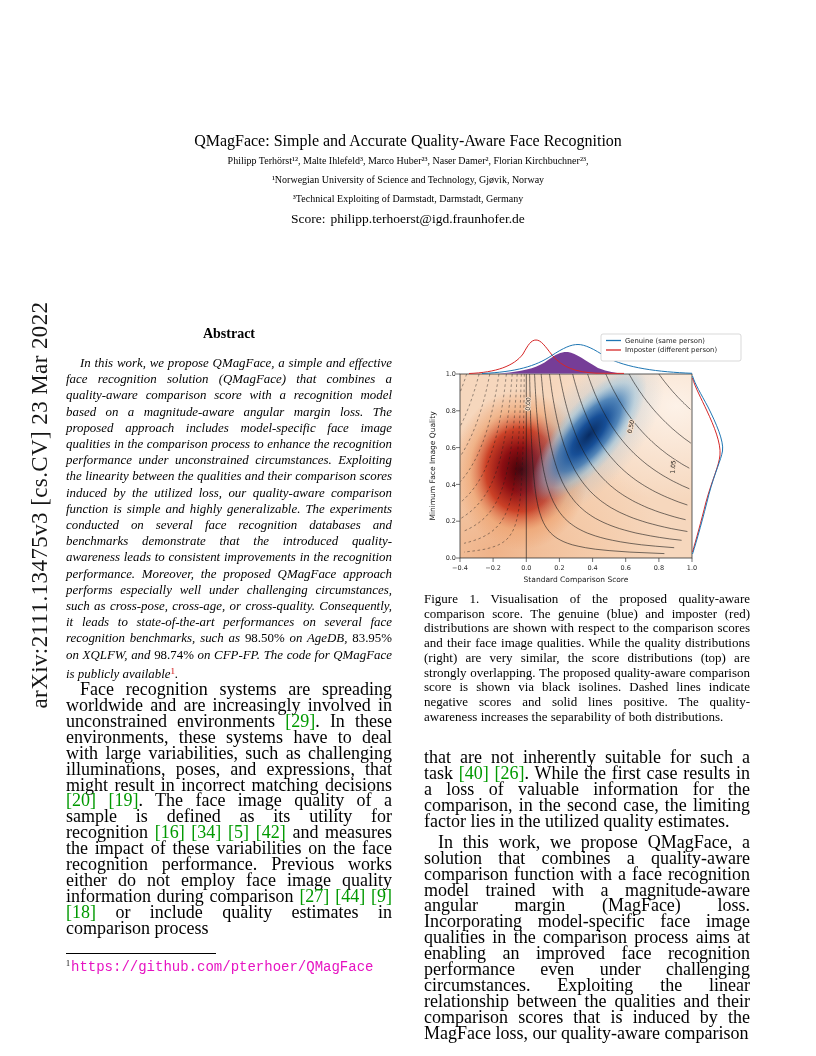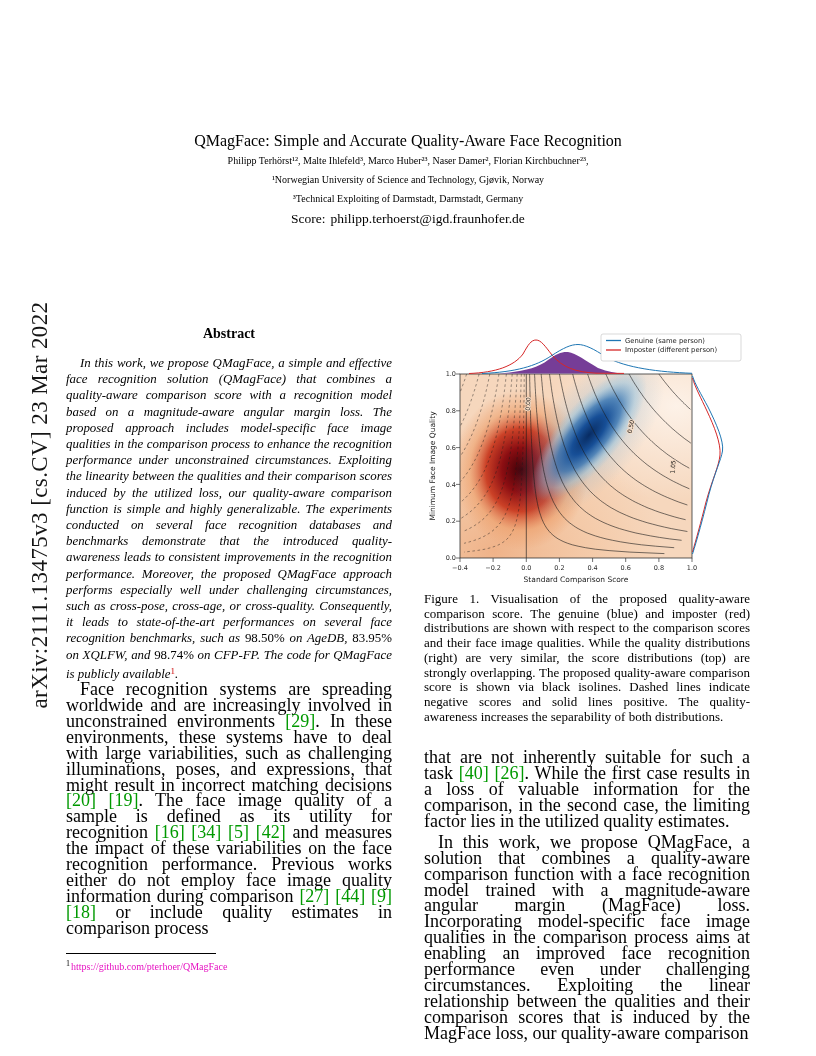--- a/index.html
+++ b/index.html
@@ -33,21 +33,21 @@
   .par-gap { margin-top:5px; }
 
   .cite { color:#009900; }
   .fnmark { color:#cc0000; font-style:normal; font-size:9px; vertical-align:4px; }
   .num { font-style:normal; }
 
   .footnote-block { margin-top:16px; text-align:left; }
   .footnote-rule { width:150px; border-top:1px solid #000; margin-bottom:5px; }
   .footnote { font-size:10.5px; }
   .footnote sup { font-size:8px; margin-right:1px; }
-  .footnote-url { font-family:Liberation Serif, serif; font-size:10px; color:#e613c2;margin-top:30px; }
+  .footnote-url { font-family:Liberation Mono, monospace; font-size:14px; color:#e613c2;margin-top:30px; }
 
   figure.fig { margin:0; }
   .figcaption { font-size:13px; line-height:14.7px; text-align:justify; margin-top:0; color:#000; }
   .cap-label { }
 
   svg text { font-family:"DejaVu Sans", sans-serif; }
   .tick-label { font-size:6.5px; fill:#2b2b2b; }
   .axis-label { font-size:7.5px; fill:#1a1a1a; }
   .legend-label { font-size:6.8px; fill:#1a1a1a; }
   .contour-label { font-size:6px; fill:#141414; paint-order:stroke; stroke:#f7ddc6; stroke-width:2px; }

